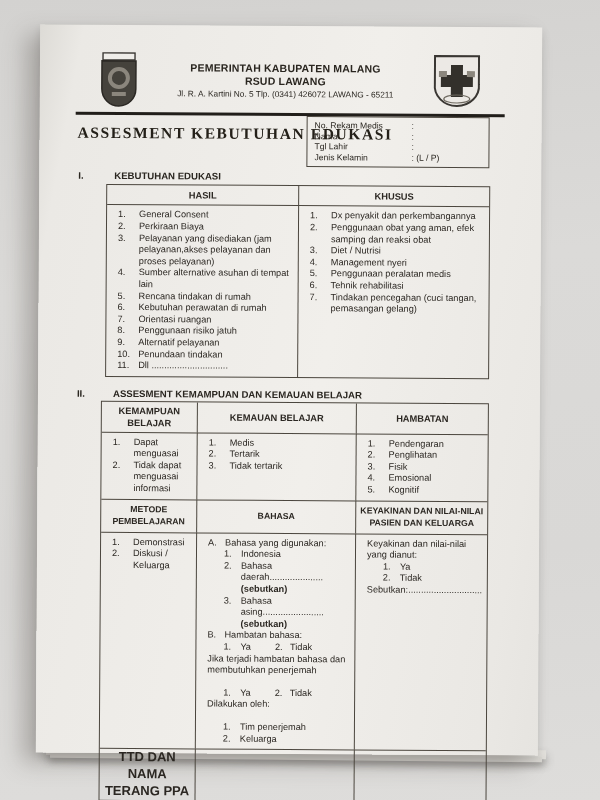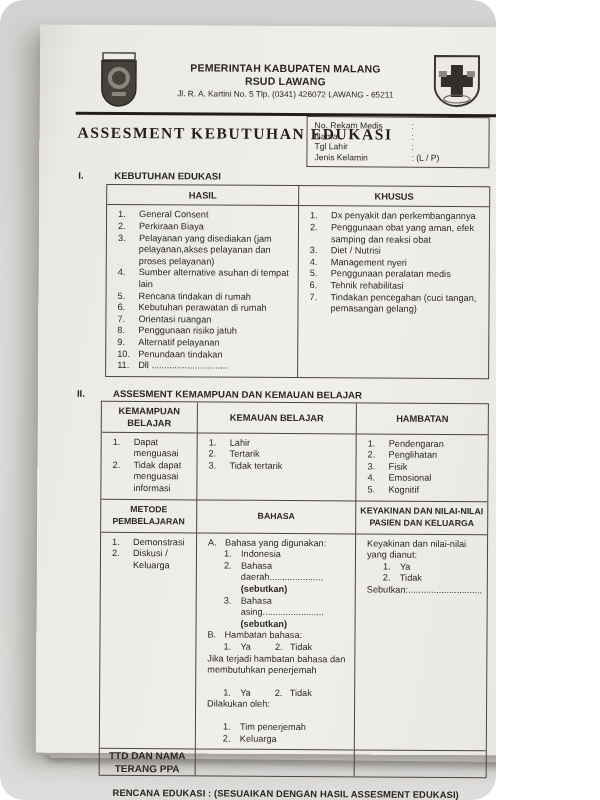--- a/index.html
+++ b/index.html
@@ -1,21 +1,20 @@
 <!DOCTYPE html>
 <html><head>
 <meta charset="utf-8">
 <style>
   html,body{margin:0;padding:0;}
   .scene{
-    position:relative;width:496px;height:800px;overflow:hidden;
+    position:relative;width:600px;height:800px;overflow:hidden;
     background:linear-gradient(175deg,#d3d2d0 0%,#dbdad8 35%,#d9d8d6 70%,#dedddb 100%);
     font-family:"Liberation Sans","DejaVu Sans",sans-serif;
     color:#2a2620;
-    border-radius:24px;
   }
   .paper{
     position:absolute;left:38px;top:26px;width:502px;height:728px;
     background:linear-gradient(100deg,#dddbd6 0%,#ebe9e5 7%,#f1efeb 55%,#eae8e4 90%,#e6e4e0 100%);
     transform:rotate(0.35deg);transform-origin:50% 50%;
     box-shadow:-14px 10px 22px rgba(96,93,88,.38),0 4px 8px rgba(0,0,0,.12);
   }
   .stack1,.stack2{position:absolute;background:#e2e0db;}
   .stack1{left:46px;top:748px;width:500px;height:9px;transform:rotate(0.5deg);box-shadow:0 5px 9px rgba(80,78,74,.45);}
   .stack2{left:50px;top:755px;width:492px;height:5px;transform:rotate(0.55deg);background:#d9d7d2;box-shadow:0 4px 7px rgba(80,78,74,.35);}
@@ -65,21 +64,21 @@
   .t1 .cell{min-height:158px;}
 
   
   .t2{width:386px;margin-left:27px;margin-top:2px;}
   .t2 .tr{grid-template-columns:95px 159px 1fr;}
   .t2 .trh1 .th{min-height:30px;}
   .t2 .trb1 .cell{min-height:56px;}
   .t2 .trh2 .th{min-height:32px;font-size:8.7px;}
   .t2 .trb2 .cell{min-height:184px;}
   .t2 .ttd-cell{min-height:26px;display:flex;flex-direction:column;justify-content:flex-start;
-      align-items:center;font-weight:bold;font-size:10px;line-height:1.3;text-align:center;}
+      align-items:center;font-weight:bold;font-size:13px;line-height:1.3;text-align:center;}
 
   
   .li{display:flex;}
   .li .m{flex:none;width:21px;}
   .li .t{flex:1;}
   
   .bl{display:flex;}
   .bl .m{flex:none;width:17px;}
   .bl .m2{flex:none;margin-left:24px;width:15px;}
   .i1{padding-left:16px;}
@@ -262,21 +261,21 @@
                 <span class="t">Dapat menguasai</span>
               </div>
             <div class="li">
                 <span class="m">2.</span>
                 <span class="t">Tidak dapat menguasai informasi</span>
               </div>
           </div>
           <div class="cell">
             <div class="li">
                 <span class="m">1.</span>
-                <span class="t">Lahir</span>
+                <span class="t">Medis</span>
               </div>
             <div class="li">
                 <span class="m">2.</span>
                 <span class="t">Tertarik</span>
               </div>
             <div class="li">
                 <span class="m">3.</span>
                 <span class="t">Tidak tertarik</span>
               </div>
           </div>

